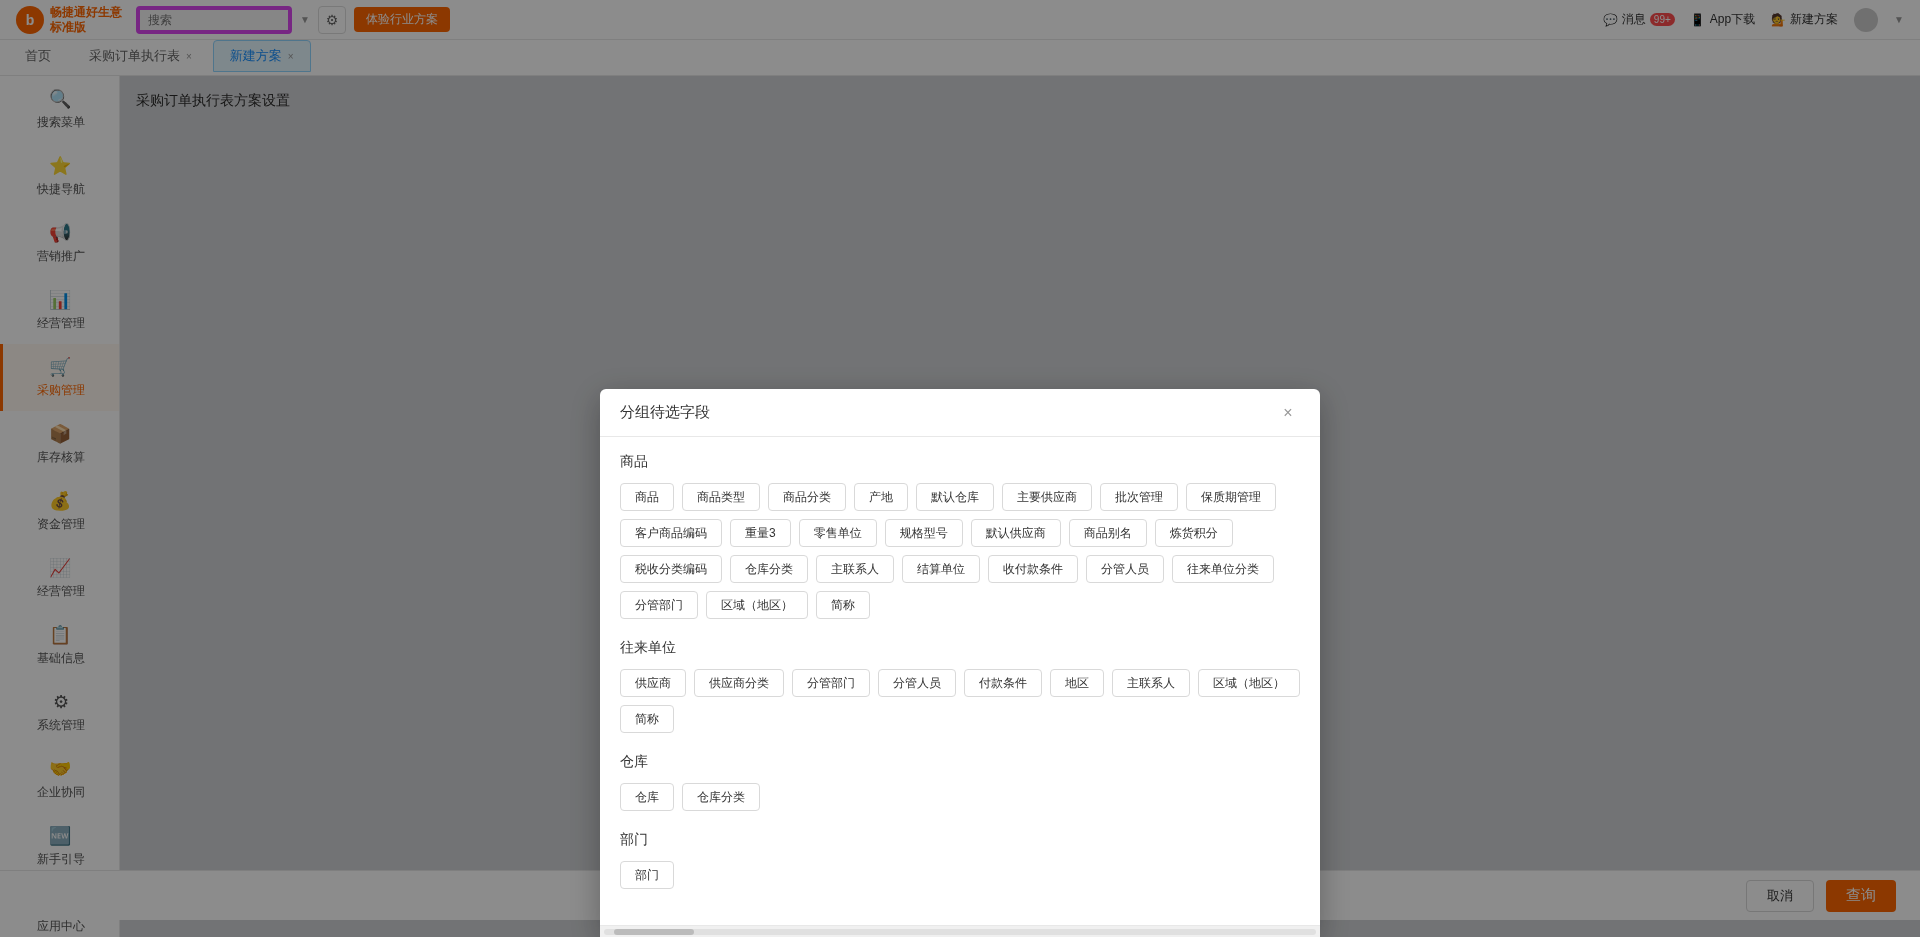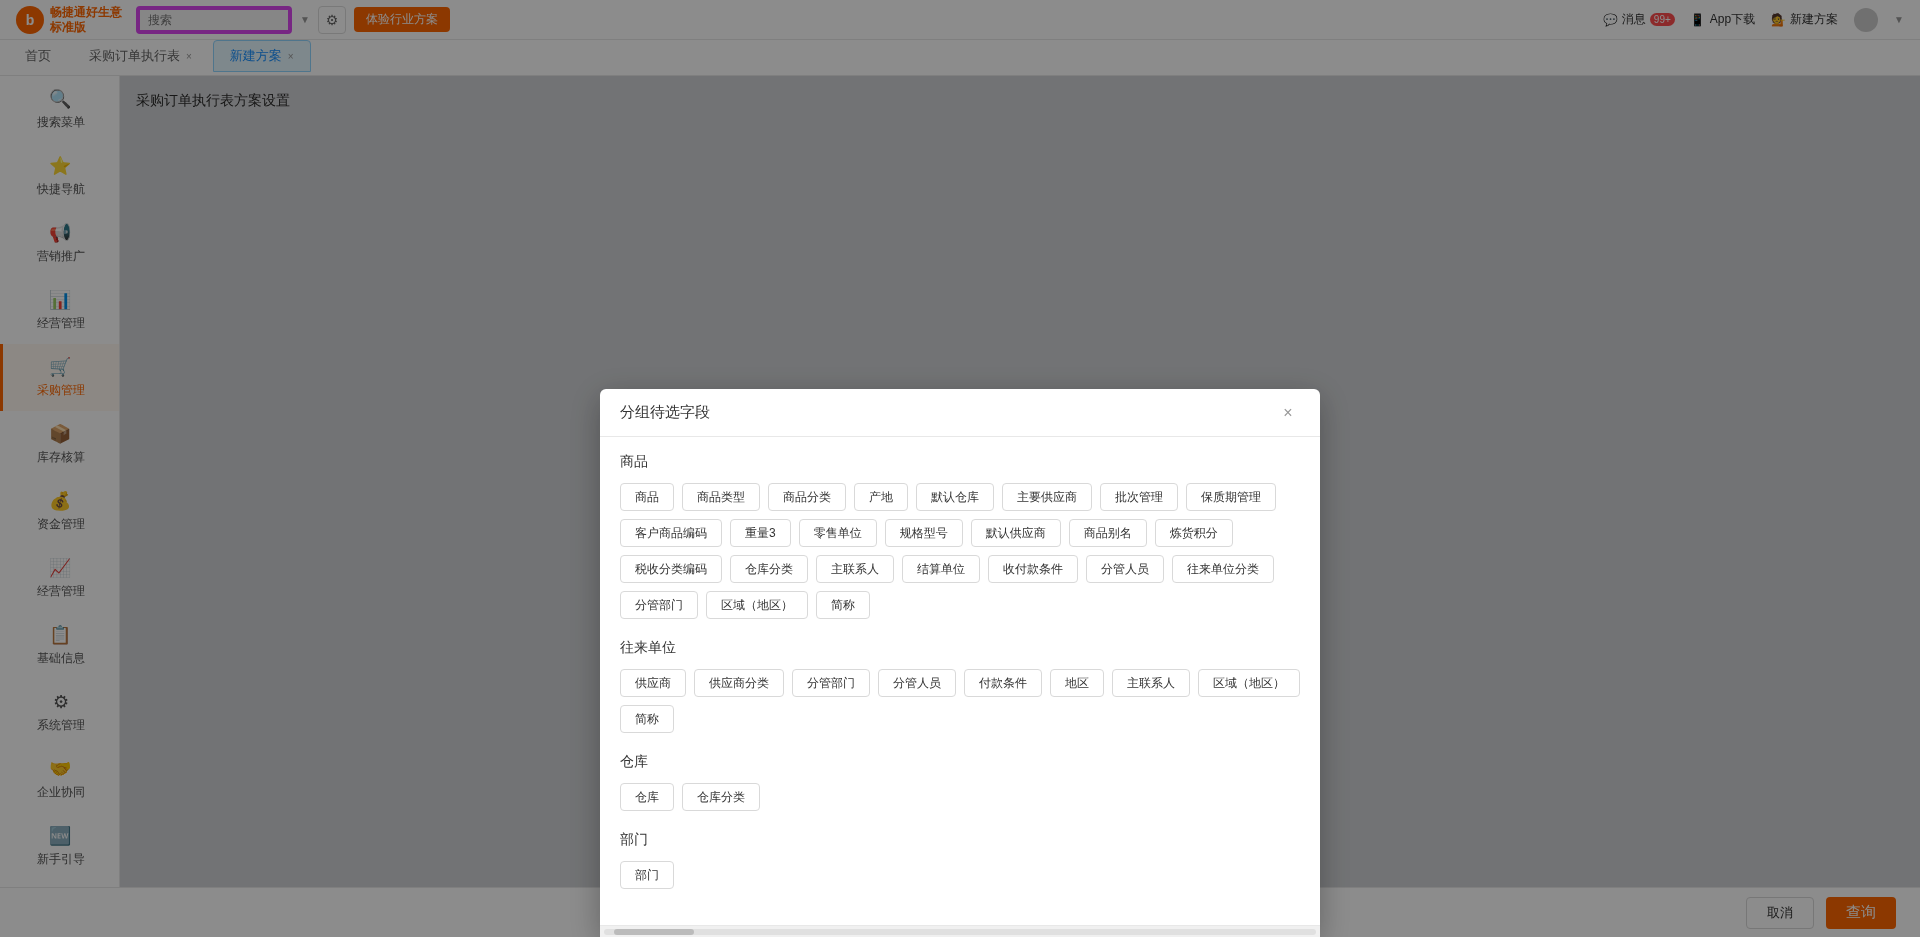--- a/index.html
+++ b/index.html
@@ -200,21 +200,21 @@
     }
 
     
     .modal-body::-webkit-scrollbar { width: 6px; }
     .modal-body::-webkit-scrollbar-track { background: #f0f0f0; }
     .modal-body::-webkit-scrollbar-thumb { background: #ccc; border-radius: 3px; }
 
     
     .bottom-bar {
       position: fixed;
-      bottom: 0; left: 0; right: 0;
+      bottom: 17px; left: 0; right: 0;
       height: 50px;
       background: white;
       border-top: 1px solid #e8e8e8;
       display: flex;
       align-items: center;
       justify-content: flex-end;
       padding: 0 24px;
       gap: 12px;
       z-index: 100;
     }

